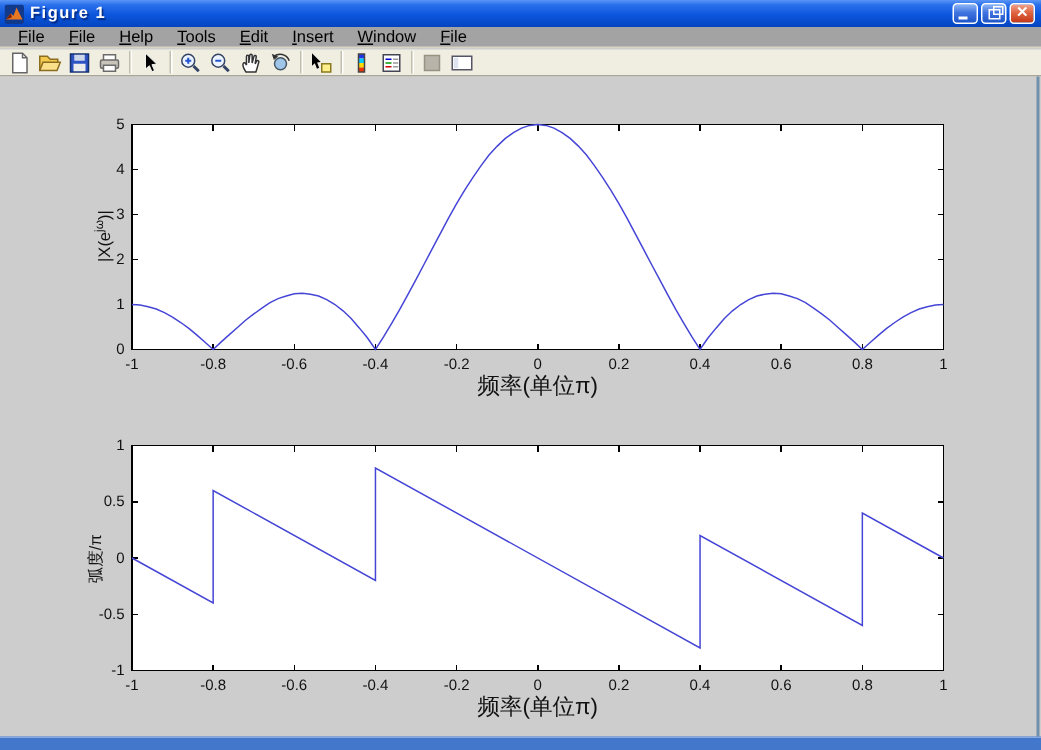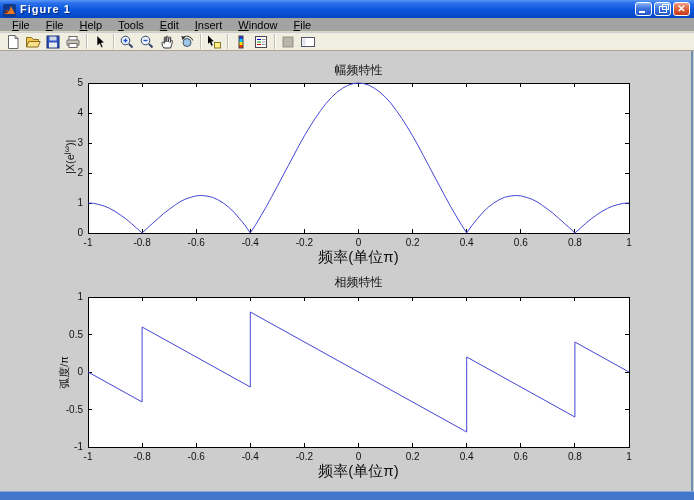--- a/index.html
+++ b/index.html
@@ -284,26 +284,24 @@
         <text x="83" y="324" text-anchor="end" font-size="10px" fill="#111">0</text>
         <line x1="88" y1="283.5" x2="92" y2="283.5" stroke="#000" shape-rendering="crispEdges"></line>
         <line x1="629" y1="283.5" x2="625" y2="283.5" stroke="#000" shape-rendering="crispEdges"></line>
         <text x="83" y="286.5" text-anchor="end" font-size="10px" fill="#111">0.5</text>
         <line x1="88" y1="246" x2="92" y2="246" stroke="#000" shape-rendering="crispEdges"></line>
         <line x1="629" y1="246" x2="625" y2="246" stroke="#000" shape-rendering="crispEdges"></line>
         <text x="83" y="249" text-anchor="end" font-size="10px" fill="#111">1</text>
         <polyline points="88.0,321.0 142.1,351.0 142.1,276.0 250.3,336.0 250.3,261.0 466.7,381.0 466.7,306.0 574.9,366.0 574.9,291.0 629.0,321.0" fill="none" stroke="#4545d6" stroke-width="1"></polyline>
       </svg>
 
-    <div class="plot-label plot-title" style="top:11px;">幅频特性</div>
     <div class="plot-label plot-ylabel" style="left:-6px;top:99px;">
       <span>|X(e</span><sup>jω</sup><span>)|</span>
     </div>
     <div class="plot-label plot-xlabel" style="top:197px;">频率(单位π)</div>
 
-    <div class="plot-label plot-title" style="top:223px;">相频特性</div>
     <div class="plot-label plot-ylabel" style="left:-11px;top:314px;">弧度/π</div>
     <div class="plot-label plot-xlabel" style="top:411px;">频率(单位π)</div>
   </div>
 
   <div id="right-border"></div>
   <div id="bottom-strip"></div>
 </div>
 
 </body></html>

